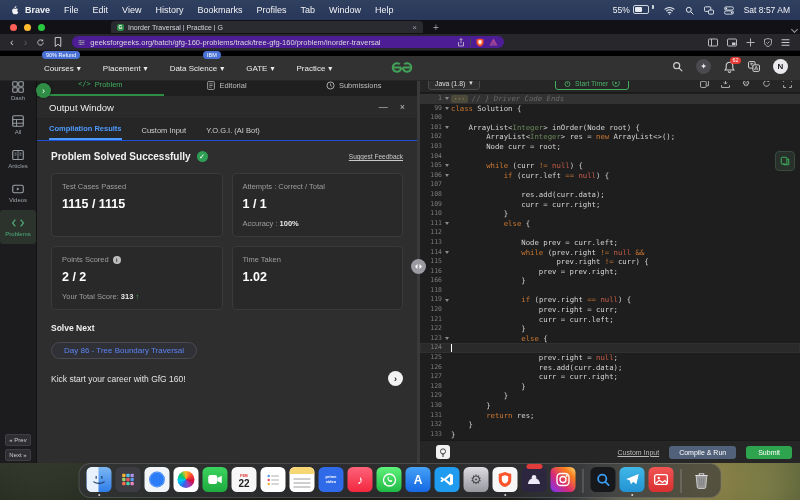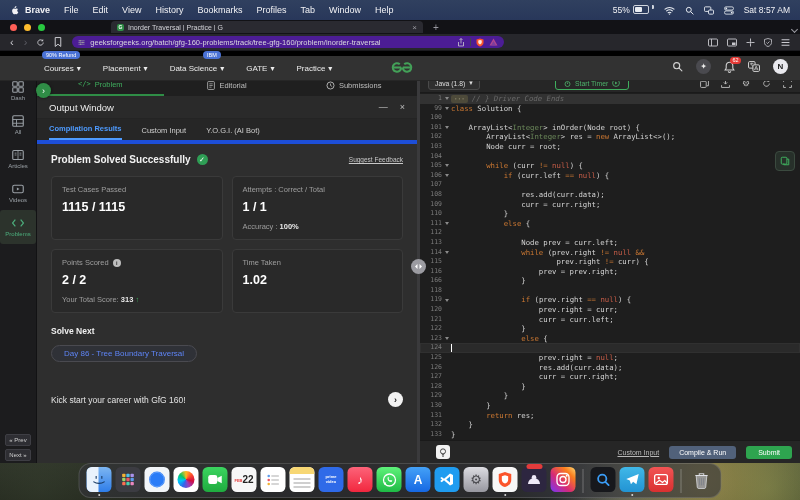--- a/index.html
+++ b/index.html
@@ -66,39 +66,39 @@
   .panel{width:380px;flex:none;background:#2e2e2e;position:relative;display:flex;flex-direction:column}
   .ptabs{height:22px;background:#1f1f1f;display:flex;flex:none;position:relative}
   .ptab{flex:1;display:flex;align-items:center;justify-content:center;gap:4px;font-size:7.5px;color:#bdbdbd}
   .ptab.active{color:#3fae5e;border-bottom:2px solid #2f8d46}
   .ptab .codeglyph{font-family:"DejaVu Sans Mono",monospace;font-size:7px}
   .expand-circle{position:absolute;left:-1px;top:9px;width:15px;height:15px;border-radius:50%;background:#2f8d46;color:#fff;
     display:flex;align-items:center;justify-content:center;font-size:9px;z-index:5;box-shadow:0 0 3px rgba(0,0,0,.6)}
   .owin-head{height:22px;background:#2a2a2a;border-bottom:1px solid #242424;display:flex;align-items:center;padding:0 12px;flex:none}
   .owin-title{font-size:9.5px;color:#ececec}
   .owin-ctrl{margin-left:auto;display:flex;gap:12px;color:#bdbdbd;font-size:9px}
-  .rtabs{height:21px;background:#262626;border-bottom:4px solid #1d4ed8;display:flex;align-items:flex-end;padding:0 12px;gap:20px;flex:none}
+  .rtabs{height:21px;background:#262626;border-bottom:1px solid #1d4ed8;display:flex;align-items:flex-end;padding:0 12px;gap:20px;flex:none}
   .rtab{font-size:7.5px;color:#cfcfcf;padding-bottom:5px}
   .rtab.active{color:#4e9bff;border-bottom:2px solid #4e9bff;font-weight:bold}
   .pbody{flex:1;padding:10px 14px;overflow:hidden}
   .status-row{display:flex;align-items:center}
   .status-txt{font-size:10px;font-weight:bold;color:#f2f2f2}
   .checkc{width:11px;height:11px;border-radius:50%;background:#2f9e55;color:#fff;font-size:7px;display:flex;align-items:center;justify-content:center;margin-left:6px}
   .feedback{margin-left:auto;font-size:6.5px;color:#c9c9c9;text-decoration:underline}
   .cards{display:grid;grid-template-columns:1fr 1fr;gap:9px;margin-top:11px}
   .card{background:#292929;border:1px solid #3a3a3a;border-radius:4px;padding:8px 10px;min-height:40px}
   .card .lbl{font-size:7.5px;color:#9e9e9e;display:flex;align-items:center;gap:4px}
   .card .val{font-size:12.5px;font-weight:bold;color:#fff;margin-top:6px}
   .card .extra{font-size:7.5px;color:#9e9e9e;margin-top:8px}
   .card .extra b{color:#e8e8e8}
   .uparrow{color:#3fae5e}
   .infoc{width:8px;height:8px;border-radius:50%;background:#bdbdbd;color:#292929;font-size:5.5px;display:inline-flex;align-items:center;justify-content:center;font-weight:bold}
   .solve-next{margin-top:13px;font-size:8.5px;font-weight:bold;color:#f0f0f0}
   .next-pill{display:inline-block;margin-top:9px;border:1px solid #4a4a50;border-radius:11px;padding:3px 12px;font-size:8px;color:#5e84f5;background:rgba(70,100,200,.06)}
-  .cta-row{margin-top:30px;display:flex;align-items:center}
+  .cta-row{margin-top:12px;display:flex;align-items:center}
   .cta-txt{font-size:8.5px;color:#e3e3e3}
   .cta-btn{margin-left:auto;width:15px;height:15px;border-radius:50%;background:#f2f2f2;color:#222;display:flex;align-items:center;justify-content:center;font-size:9px;font-weight:bold}
   
   .vdivider{width:3px;background:#3a3a3c;position:relative;flex:none}
   .drag-handle{position:absolute;left:-6px;top:185px;width:15px;height:15px;border-radius:50%;background:#9b9ba1;display:flex;align-items:center;justify-content:center;z-index:6}
   
   .editor{flex:1;background:#1e1e1e;display:flex;flex-direction:column;position:relative}
   .etoolbar{height:18px;background:#262626;border-bottom:1px solid #1a1a1a;display:flex;align-items:center;padding:0 8px;flex:none;position:relative}
   .langsel{display:flex;align-items:center;gap:4px;background:#2f2f2f;border:1px solid #4a4a4a;border-radius:3px;
     font-size:6.8px;color:#ddd;padding:1.5px 6px}
@@ -139,21 +139,21 @@
   .tile{width:25px;height:25px;border-radius:5.5px;position:relative;overflow:hidden;display:flex;align-items:center;justify-content:center}
   .rdot{position:absolute;bottom:-2px;left:50%;transform:translateX(-50%);width:2.5px;height:2.5px;border-radius:50%;background:#d8d8d8}
   .dock-sep{width:1px;height:24px;background:rgba(255,255,255,.28);margin:0 3px}
   .t-finder{background:linear-gradient(180deg,#7db6f2,#2e7de9)}
   .t-finder::before{content:'';position:absolute;left:0;top:0;bottom:0;width:46%;background:#e9f2fc}
   .t-launchpad{background:#3c3c42}
   .t-safari{background:#f2f5f8}
   .t-photos{background:#fff}
   .pinwheel{width:17px;height:17px;border-radius:50%;background:conic-gradient(#f6b93b,#e55039,#b71540,#8e44ad,#3867d6,#17c0eb,#20bf6b,#f6b93b);filter:saturate(1.2)}
   .t-facetime{background:linear-gradient(180deg,#3bd45f,#1fab3f)}
-  .t-calendar{background:#f7f7f7;flex-direction:row}
+  .t-calendar{background:#f7f7f7;flex-direction:column}
   .cal-m{font-size:4px;color:#e23b3b;font-weight:bold;line-height:5px;margin-top:2px}
   .cal-d{font-size:10px;color:#222;font-weight:bold;line-height:11px}
   .t-reminders{background:#fff}
   .t-notes{background:#fff}
   .t-notes::before{content:'';position:absolute;left:0;top:0;right:0;height:7px;background:#f7d774}
   .t-notes::after{content:'';position:absolute;left:4px;right:4px;top:11px;height:1.5px;background:#cfcfcf;box-shadow:0 4px 0 #cfcfcf,0 8px 0 #cfcfcf}
   .t-primevideo{background:#2f6ae8;flex-direction:column}
   .pv{color:#fff;font-size:4px;line-height:4.5px;font-weight:bold}
   .t-music{background:linear-gradient(180deg,#fd6379,#f2273e);color:#fff;font-size:12px}
   .t-whatsapp{background:linear-gradient(180deg,#5ef27a,#1fba45)}

